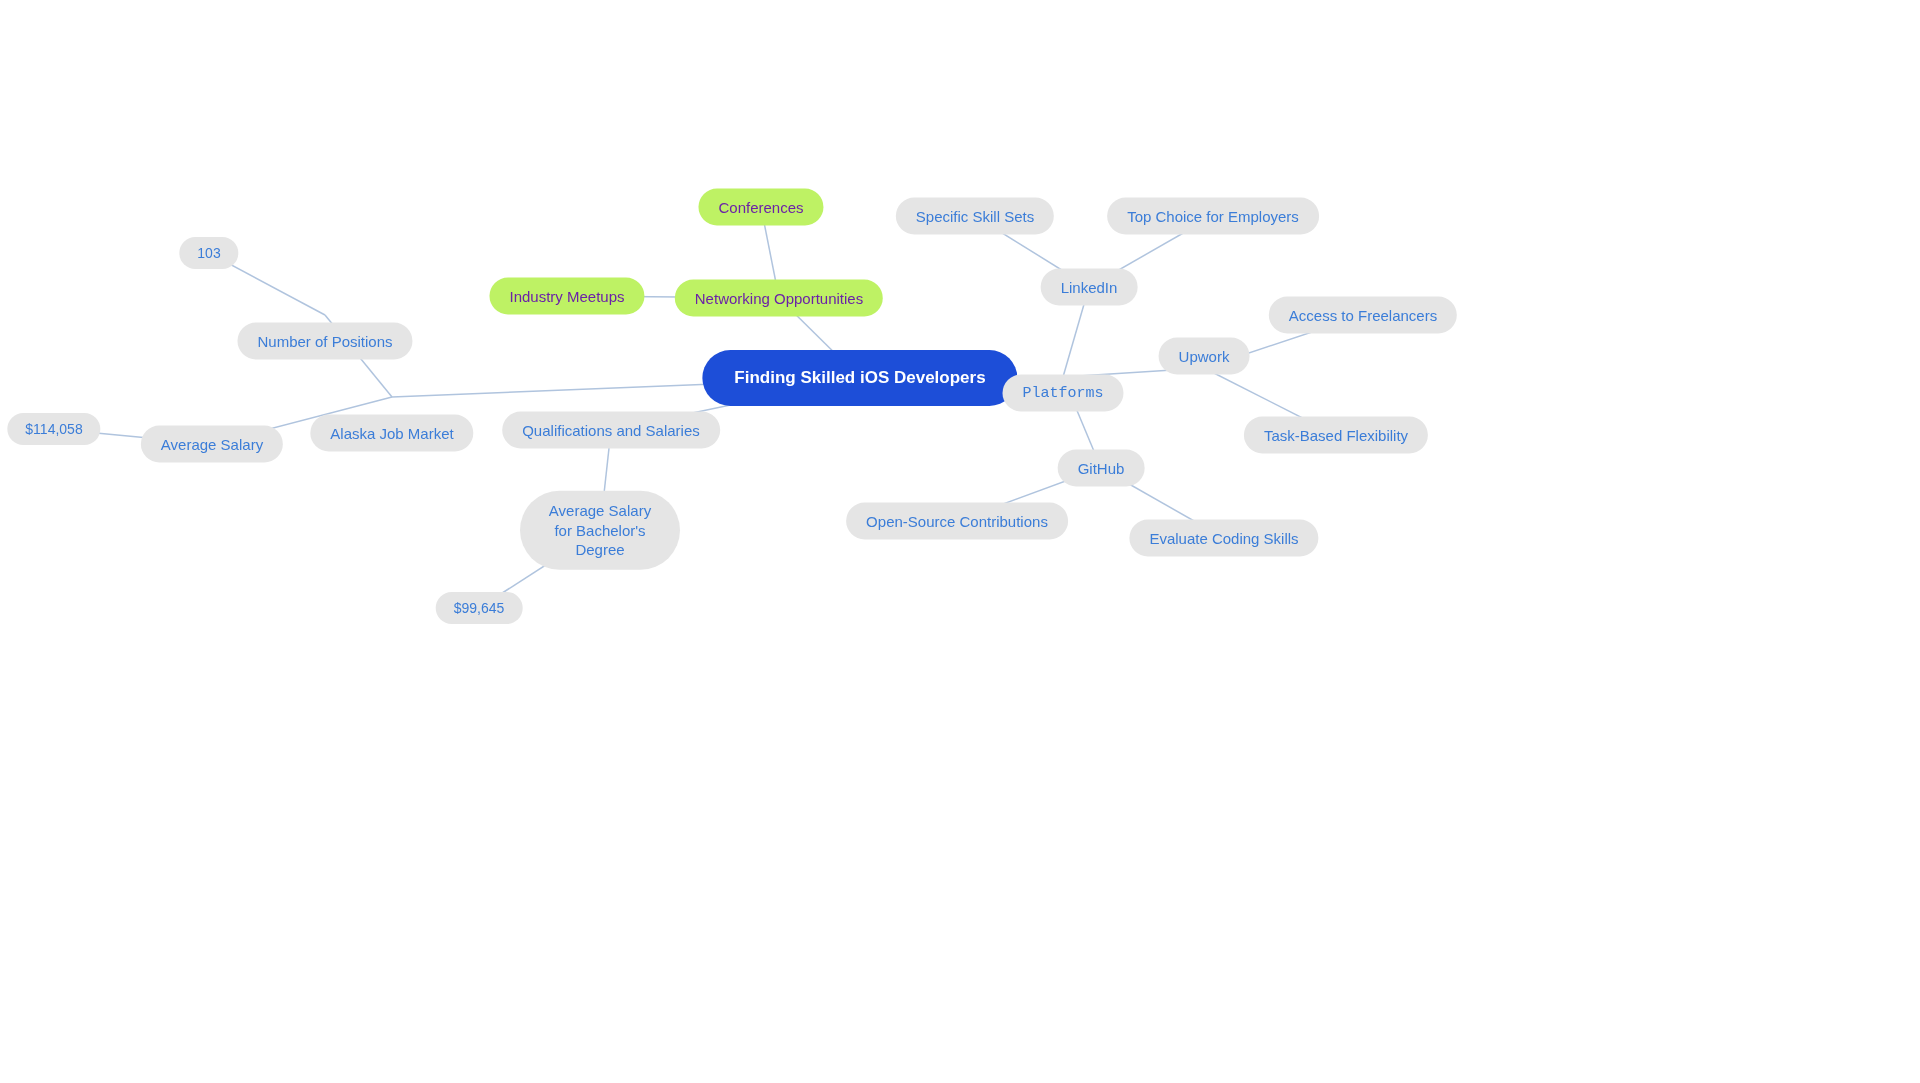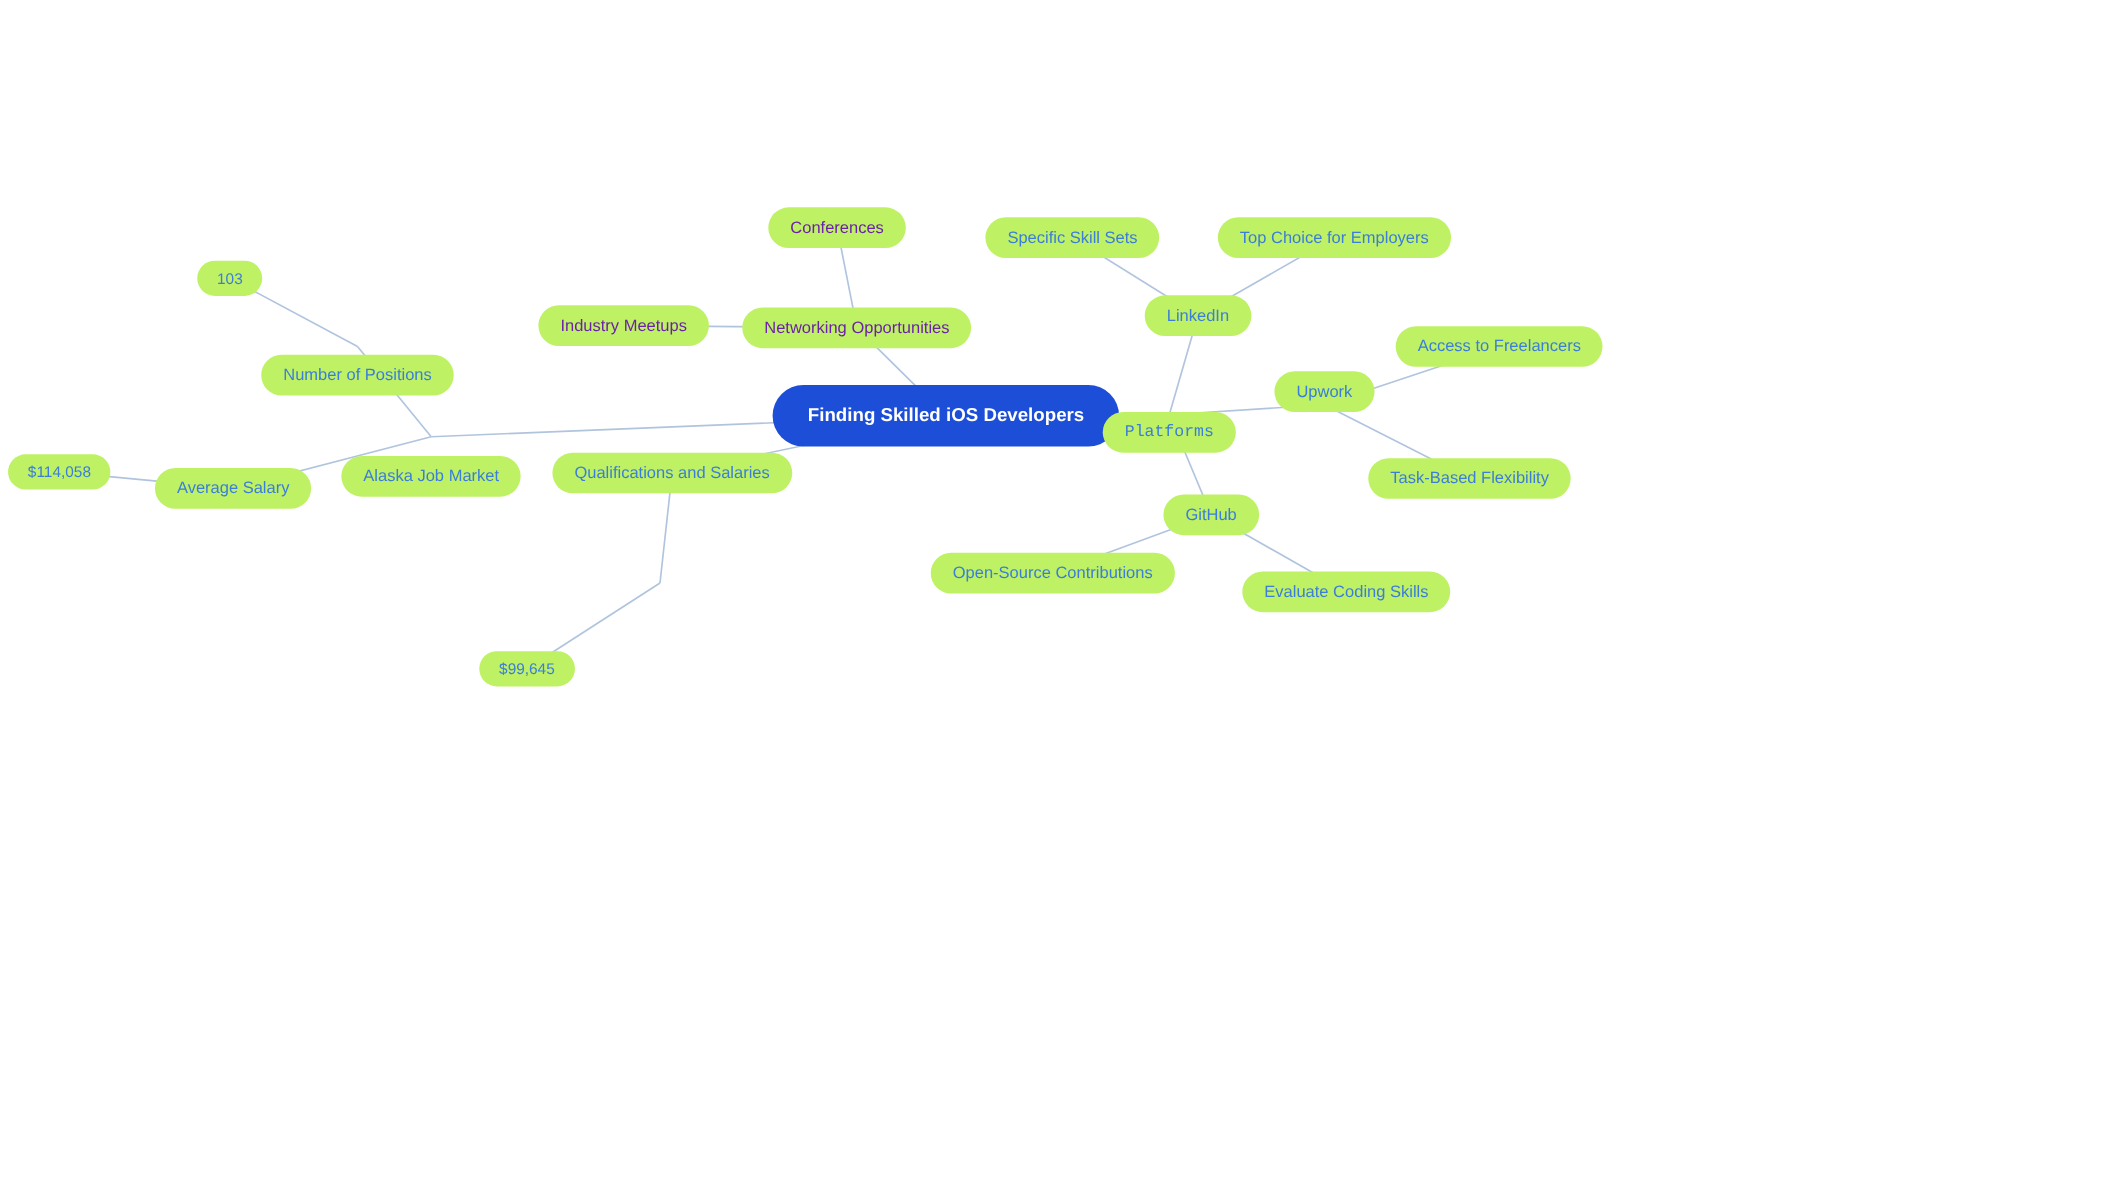--- a/index.html
+++ b/index.html
@@ -40,21 +40,21 @@
     .node-center {
       background: #1d4ed8;
       color: #ffffff;
       font-size: 17px;
       font-weight: 600;
       padding: 18px 32px;
       border-radius: 50px;
       min-width: 220px;
     }
     .node-blue {
-      background: #bef264;
+      background: #e5e5e5;
       color: #3b7dd8;
       border: none;
     }
     .node-purple {
       background: #bef264;
       color: #6b21a8;
       border: none;
     }
     .node-small {
       font-size: 14px;
@@ -91,20 +91,21 @@
       <line x1="1204" y1="368" x2="1336" y2="435" stroke="#b0c4de" stroke-width="1.5"></line>
       <line x1="1063" y1="377" x2="1101" y2="468" stroke="#b0c4de" stroke-width="1.5"></line>
       <line x1="1101" y1="468" x2="957" y2="521" stroke="#b0c4de" stroke-width="1.5"></line>
       <line x1="1101" y1="468" x2="1224" y2="538" stroke="#b0c4de" stroke-width="1.5"></line>
     </svg>
 <div class="node node-center" style="left: 860px; top: 378px;">Finding Skilled iOS Developers</div>
     <div class="node node-purple" style="left: 779px; top: 298px;">Networking Opportunities</div>
     <div class="node node-purple" style="left: 761px; top: 207px;">Conferences</div>
     <div class="node node-purple" style="left: 567px; top: 296px;">Industry Meetups</div>
     <div class="node node-blue" style="left: 611px; top: 430px;">Qualifications and Salaries</div>
+    <div class="node node-blue node-wrap" style="left: 600px; top: 530px;">Average Salary for Bachelor's Degree</div>
     <div class="node node-blue node-small" style="left: 479px; top: 608px;">$99,645</div>
     <div class="node node-blue" style="left: 392px; top: 397px; margin-top: 36px;">Alaska Job Market</div>
     <div class="node node-blue" style="left: 325px; top: 315px; margin-top: 26px;">Number of Positions</div>
     <div class="node node-blue node-small" style="left: 209px; top: 253px;">103</div>
     <div class="node node-blue" style="left: 212px; top: 444px;">Average Salary</div>
     <div class="node node-blue node-small" style="left: 54px; top: 429px;">$114,058</div>
     <div class="node node-blue" style="left: 1063px; top: 393px; font-family: Liberation Mono, monospace;">Platforms</div>
     <div class="node node-blue" style="left: 1089px; top: 287px;">LinkedIn</div>
     <div class="node node-blue" style="left: 975px; top: 216px;">Specific Skill Sets</div>
     <div class="node node-blue" style="left: 1213px; top: 216px;">Top Choice for Employers</div>

